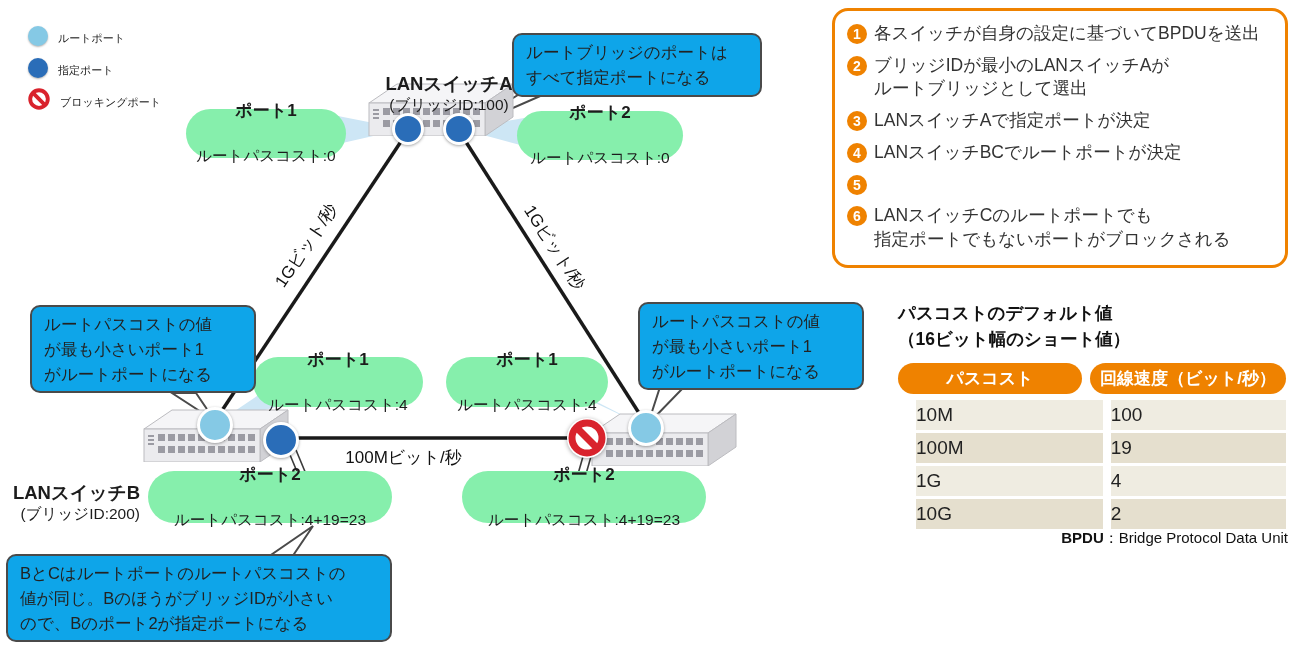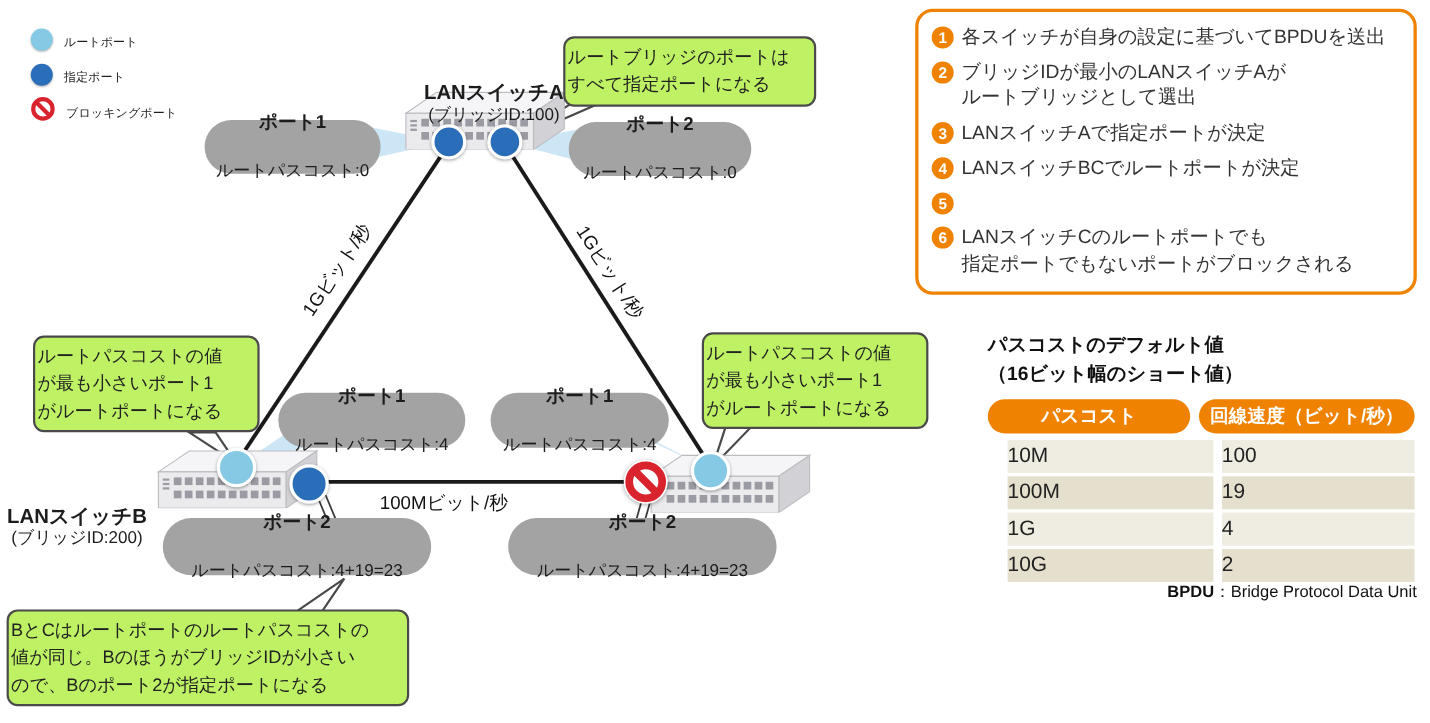--- a/index.html
+++ b/index.html
@@ -13,27 +13,27 @@
   .lg-dot{width:20px;height:20px;border-radius:50%;box-shadow:0 1px 2px rgba(0,0,0,.3);flex:0 0 auto;}
   .lg-dot.root{background:#85c9e5;}
   .lg-dot.desig{background:#2a6db8;}
   
   .switch{position:absolute;z-index:2;}
   
   .swlabel{position:absolute;z-index:2;line-height:1.22;}
   .swlabel .nm{font-weight:bold;font-size:18.5px;margin-top:43px;}
   .swlabel .id{font-size:15.5px;}
   
-  .bubble{position:absolute;background:#a3a3a3;border-radius:26px;z-index:2;display:flex;
+  .bubble{position:absolute;background:#86efac;border-radius:26px;z-index:2;display:flex;
           flex-direction:column;justify-content:center;text-align:center;line-height:1.3;}
   .bubble .t{font-weight:bold;font-size:17px;}
   .bubble .c{font-size:15.5px;margin-top:24px;}
   
-  .callout{position:absolute;background:#bef264;border:2.5px solid #4a4a4a;border-radius:10px;
-           z-index:2;padding:5px 2px;font-size:16.5px;line-height:1.5;color:#222;}
+  .callout{position:absolute;background:#0ea5e9;border:2.5px solid #4a4a4a;border-radius:10px;
+           z-index:2;padding:5px 12px;font-size:16.5px;line-height:1.5;color:#222;}
   
   .port{position:absolute;border-radius:50%;border:3px solid #fff;z-index:3;
         box-shadow:0 1px 3px rgba(0,0,0,.35);}
   .port.root{background:#85c9e5;}
   .port.desig{background:#2a6db8;}
   .blocksign{position:absolute;z-index:3;filter:drop-shadow(0 1px 2px rgba(0,0,0,.35));}
   
   .linklabel{position:absolute;z-index:2;font-size:17px;white-space:nowrap;color:#111;}
   
   .panel{position:absolute;left:832px;top:8px;width:456px;height:260px;box-sizing:border-box;
@@ -190,21 +190,21 @@
         <rect x="88" y="40" width="7" height="7"></rect>
         <rect x="98" y="40" width="7" height="7"></rect>
         <rect x="108" y="40" width="7" height="7"></rect>
     </g>
   </svg>
 
   <div class="swlabel" style="left:368px;top:30px;width:162px;text-align:center">
     <div class="nm">LANスイッチA</div>
     <div class="id">(ブリッジID:100)</div>
   </div>
-  <div class="swlabel" style="left:0px;top:415px;width:140px;text-align:center">
+  <div class="swlabel" style="left:0px;top:439px;width:140px;text-align:right">
     <div class="nm">LANスイッチB</div>
     <div class="id">(ブリッジID:200)</div>
   </div>
 
   <div class="bubble" style="left:186px;top:109px;width:160px;height:49px">
     <div class="t">ポート1</div>
     <div class="c">ルートパスコスト:0</div>
   </div>
   <div class="bubble" style="left:517px;top:111px;width:166px;height:49px">
     <div class="t">ポート2</div>

